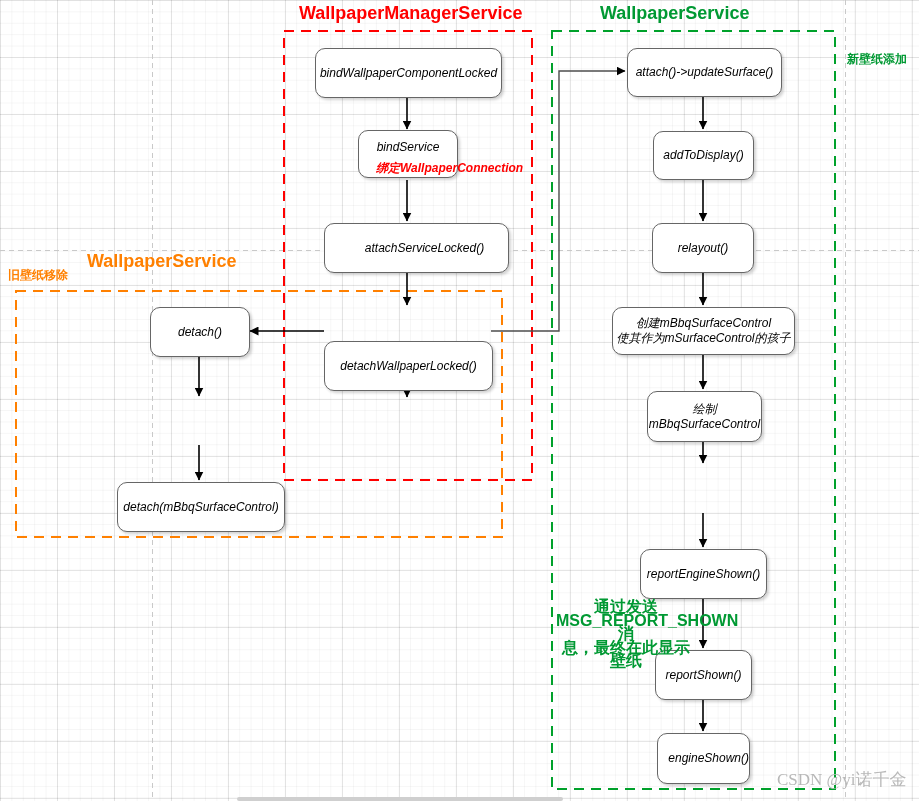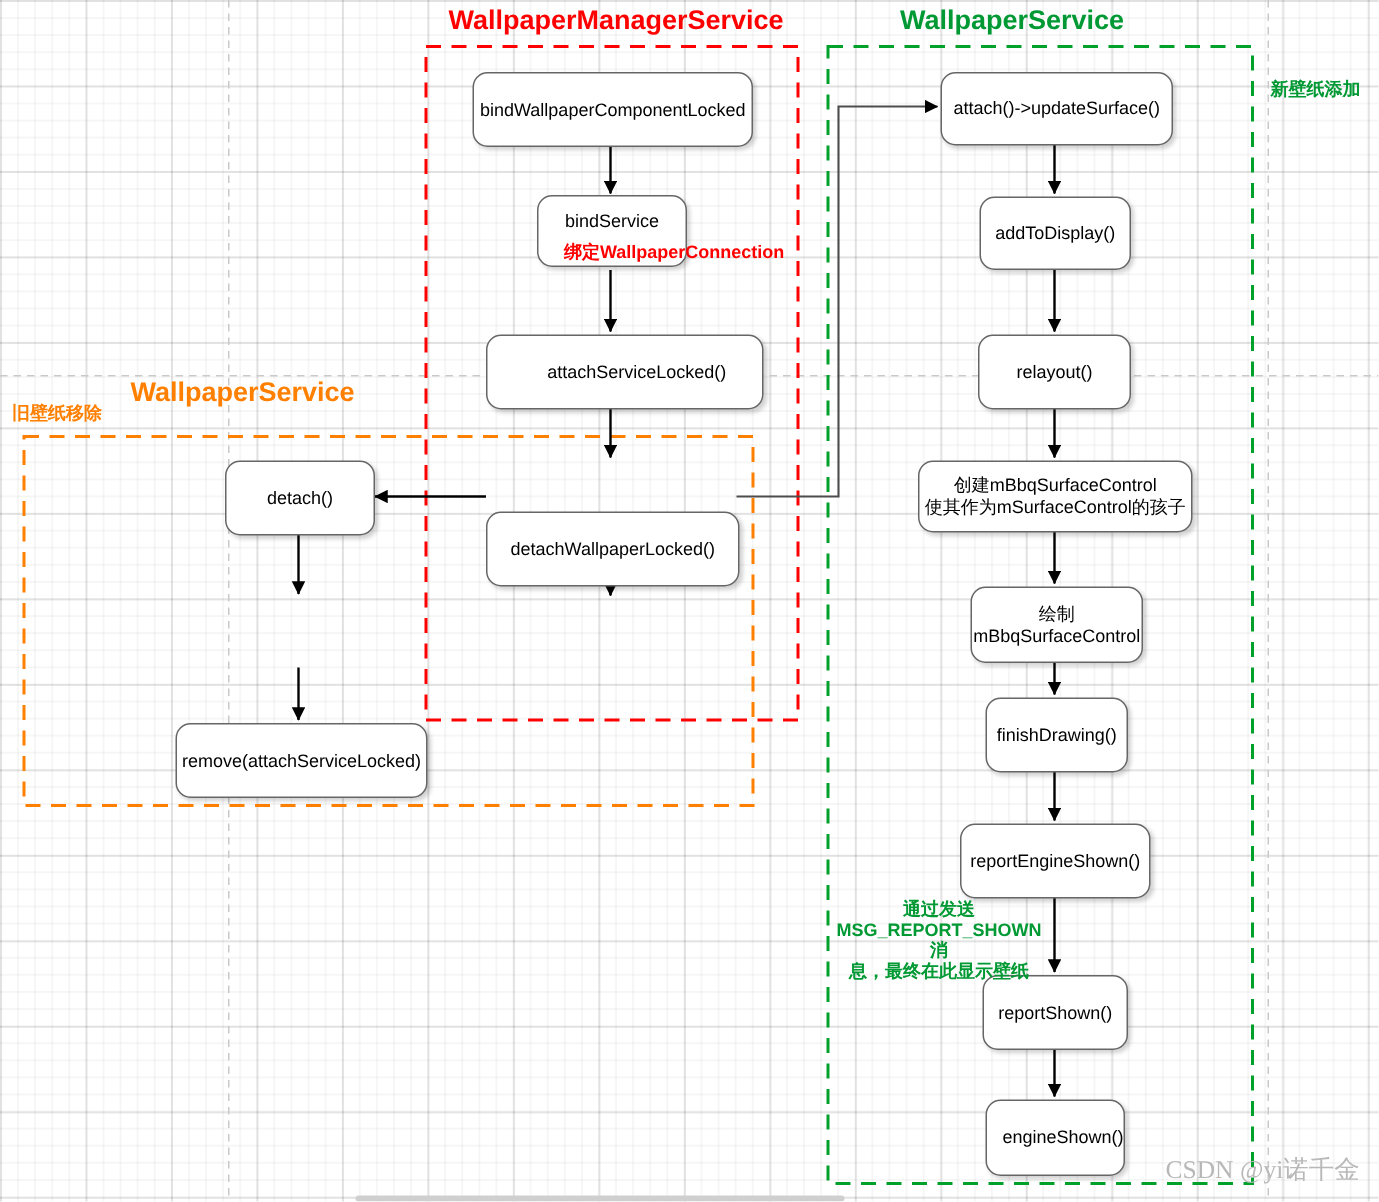--- a/index.html
+++ b/index.html
@@ -12,30 +12,30 @@
       linear-gradient(to right, rgba(0,0,0,0.035) 1px, transparent 1px),
       linear-gradient(to bottom, rgba(0,0,0,0.035) 1px, transparent 1px);
     background-size:57px 57px,57px 57px,11.4px 11.4px,11.4px 11.4px;
     font-family:"Liberation Sans",sans-serif;
   }
   svg.layer{position:absolute;left:0;top:0;z-index:2;}
   .node{
     position:absolute;z-index:4;background:#ffffff;border:1px solid #666666;
     border-radius:10px;display:flex;flex-direction:column;align-items:center;justify-content:center;
     text-align:center;font-size:12px;color:#000;line-height:15px;
-    box-shadow:2px 2px 3px rgba(0,0,0,0.18);white-space:pre-line;
+    box-shadow:2px 2px 3px rgba(0,0,0,0.18);white-space:pre-line;font-style:italic;
   }
   .group-title{position:absolute;z-index:5;font-size:18px;font-weight:bold;white-space:nowrap;}
   .t-red{color:#ff0000;}
   .t-green{color:#009933;}
   .t-orange{color:#ff8000;}
   .tag{position:absolute;z-index:5;font-size:12px;font-weight:bold;white-space:nowrap;}
   .note-red{position:absolute;z-index:6;left:17px;top:30px;font-size:12px;font-weight:bold;color:#ff0000;white-space:nowrap;}
   .note-green{position:absolute;z-index:5;left:556px;top:600px;width:140px;text-align:center;
-    font-size:12px;font-weight:bold;color:#009933;line-height:13.5px;white-space:pre-line;}
+    font-size:16px;font-weight:bold;color:#009933;line-height:13.5px;white-space:pre-line;}
   .watermark{position:absolute;z-index:7;left:777px;top:768px;font-size:17px;color:#b8b8b8;white-space:nowrap;font-family:Liberation Serif, serif;}
   .hscroll-thumb{position:absolute;z-index:8;left:237px;top:797px;width:326px;height:4px;background:#cfcfcf;border-radius:2px;}
 </style>
 </head>
 <body>
 
 <div class="canvas">
 
   <svg class="layer" width="919" height="801">
     <defs>
@@ -87,42 +87,39 @@
     <span>attachServiceLocked()</span>
   </div>
   <div class="node" style="left:324px;top:307px;width:167px;height:48px;margin-top:34px;">
     <span>detachWallpaperLocked()</span>
   </div>
 
   <div class="node" style="left:150px;top:307px;width:98px;height:48px;">
     <span>detach()</span>
   </div>
   <div class="node" style="left:117px;top:482px;width:166px;height:48px;">
-    <span>remove(attachServiceLocked)</span>
+    <span>detach(mBbqSurfaceControl)</span>
   </div>
 
   <div class="node" style="left:627px;top:48px;width:153px;height:47px;">
     <span>attach()-&gt;updateSurface()</span>
   </div>
   <div class="node" style="left:653px;top:131px;width:99px;height:47px;">
     <span>addToDisplay()</span>
   </div>
   <div class="node" style="left:652px;top:223px;width:100px;height:48px;">
     <span>relayout()</span>
   </div>
   <div class="node" style="left:612px;top:307px;width:181px;height:46px;">
     <span>创建mBbqSurfaceControl
 使其作为mSurfaceControl的孩子</span>
   </div>
   <div class="node" style="left:647px;top:391px;width:113px;height:49px;">
     <span>绘制
 mBbqSurfaceControl</span>
-  </div>
-  <div class="node" style="left:657px;top:465px;width:93px;height:48px;">
-    <span>finishDrawing()</span>
   </div>
   <div class="node" style="left:640px;top:549px;width:125px;height:48px;">
     <span>reportEngineShown()</span>
   </div>
   <div class="node" style="left:655px;top:650px;width:95px;height:48px;">
     <span>reportShown()</span>
   </div>
   <div class="node" style="left:657px;top:733px;width:91px;height:49px;align-items:flex-end;">
     <span>engineShown()</span>
   </div>

